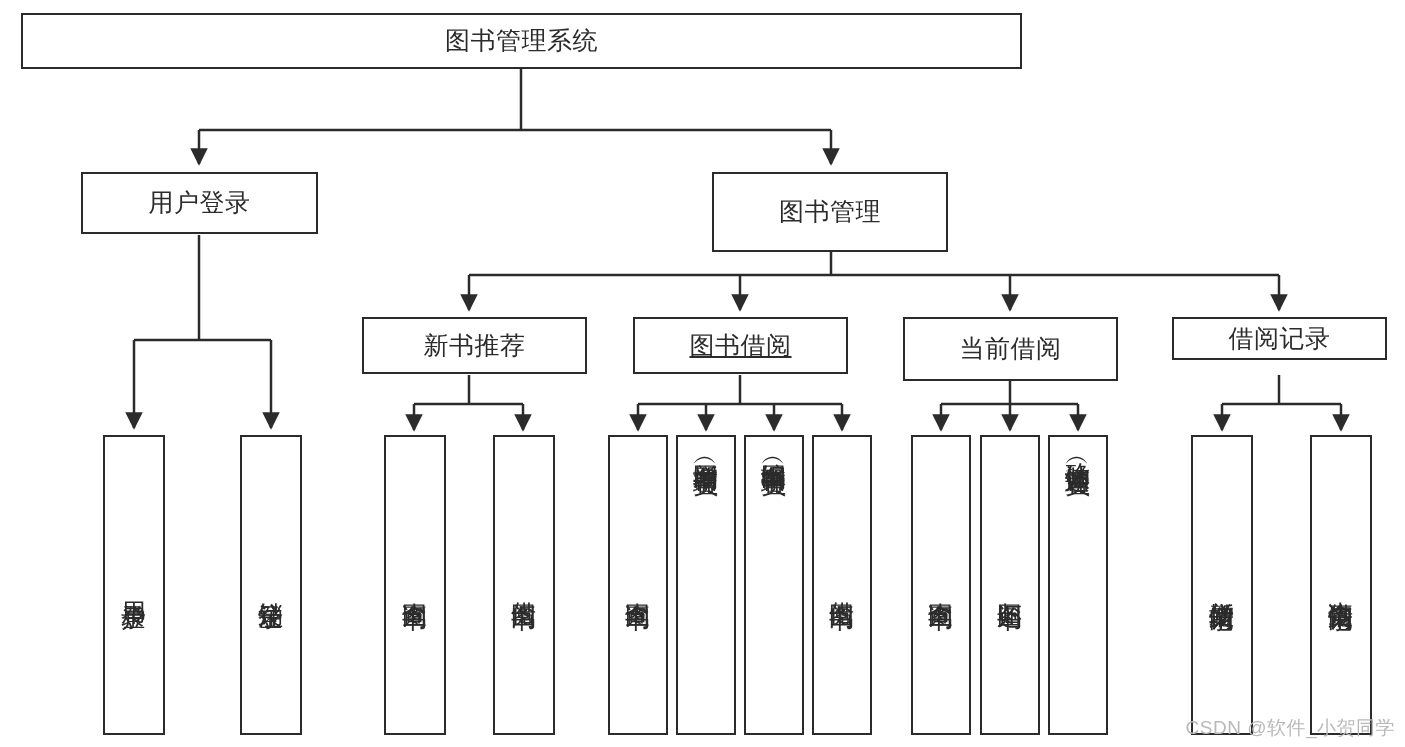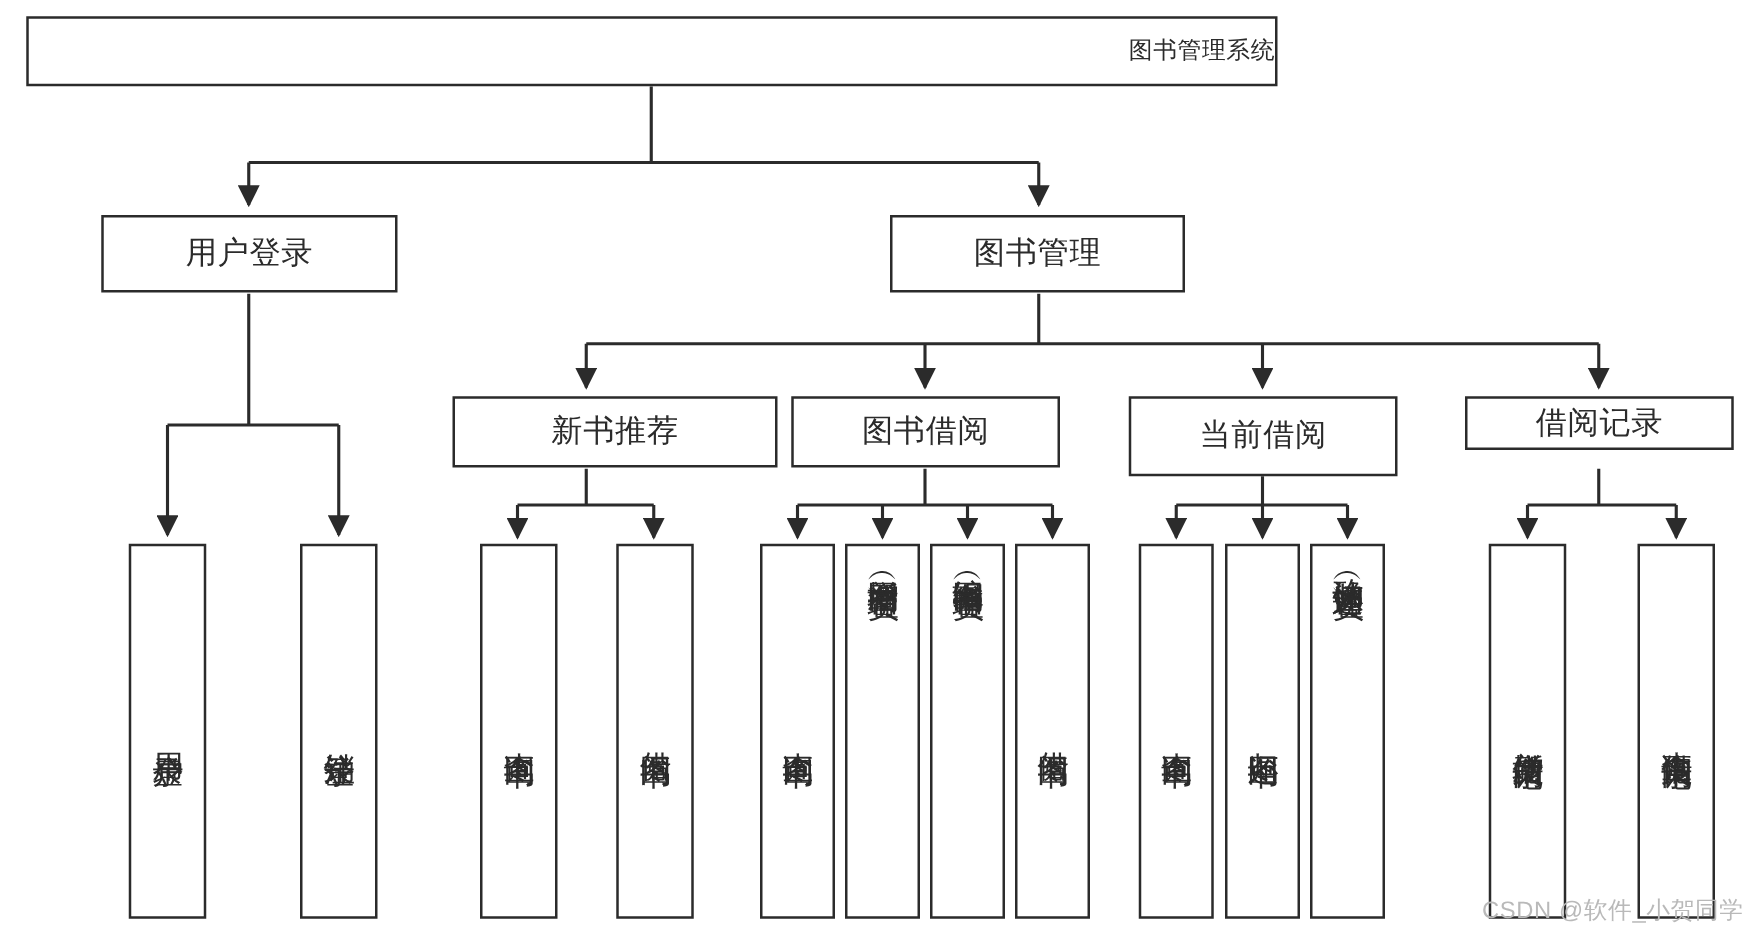--- a/index.html
+++ b/index.html
@@ -35,22 +35,21 @@
     justify-content: center;
     color: #2b2b2b;
   }
   .node-h {
     font-size: 25px;
     line-height: 1.1;
     letter-spacing: 0.5px;
     white-space: nowrap;
   }
   .node-root {
-    font-size: 19px;
-    justify-content: flex-end;
+    font-size: 25px;
   }
   .node-leaf {
     align-items: flex-start;
     justify-content: center;
     padding-top: 6px;
   }
   .vlabel {
     writing-mode: vertical-rl;
     text-orientation: upright;
     font-size: 25px;
@@ -134,29 +133,29 @@
   </svg>
 
   <div class="node node-h node-root" style="left:21px; top:13px; width:1001px; height:56px;">
     <span>图书管理系统</span>
   </div>
 
   <div class="node node-h" style="left:81px; top:172px; width:237px; height:62px;">
     <span>用户登录</span>
   </div>
 
-  <div class="node node-h" style="left:712px; top:172px; width:236px; height:62px;">
+  <div class="node node-h" style="left:712px; top:172px; width:236px; height:80px;">
     <span>图书管理</span>
   </div>
 
-  <div class="node node-h" style="left:362px; top:317px; width:260px; height:57px;">
+  <div class="node node-h" style="left:362px; top:317px; width:225px; height:57px;">
     <span>新书推荐</span>
   </div>
 
-  <div class="node node-h" style="left:633px; top:317px; width:215px; height:57px;">
+  <div class="node node-h" style="left:633px; top:317px; width:215px; height:57px;text-decoration:underline;">
     <span>图书借阅</span>
   </div>
 
   <div class="node node-h" style="left:903px; top:317px; width:215px; height:64px;">
     <span>当前借阅</span>
   </div>
 
   <div class="node node-h" style="left:1172px; top:317px; width:215px; height:43px;">
     <span>借阅记录</span>
   </div>

